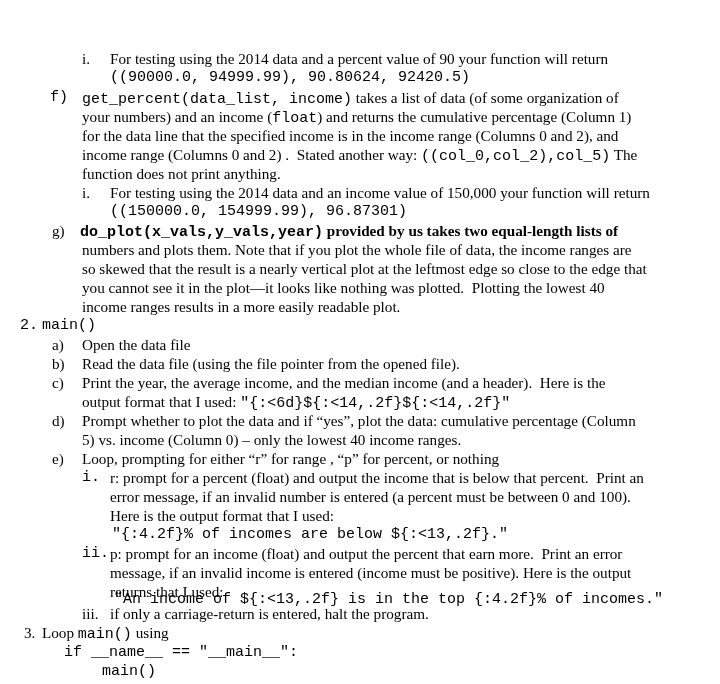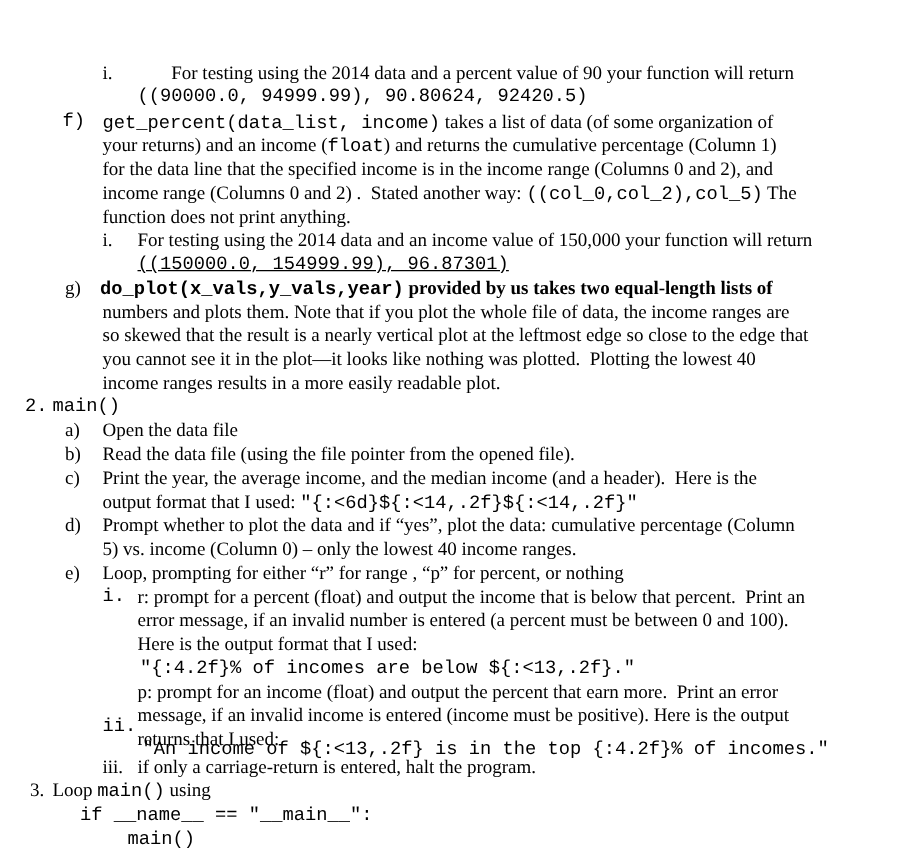--- a/index.html
+++ b/index.html
@@ -7,32 +7,32 @@
          font-family: "Liberation Serif", serif; font-size: 15.2px; color: #000; line-height: 18.4px; }
   .mono { font-family: "Liberation Mono", monospace; font-size: 15px; }
   .line { position: absolute; white-space: pre; }
 </style>
 </head>
 <body>
 
 <div>
 
   <span class="line" style="left:82px; top:50px;">i.</span>
-  <span class="line" style="left:110px; top:50px;margin-left:27px;">For testing using the 2014 data and a percent value of 90 your function will return</span>
+  <span class="line" style="left:110px; top:50px;">For testing using the 2014 data and a percent value of 90 your function will return</span>
   <span class="line mono" style="left:110px; top:69px;">((90000.0, 94999.99), 90.80624, 92420.5)</span>
 
   <span class="line mono" style="left:50px; top:89px;">f)</span>
   <span class="line" style="left:82px; top:89px;"><span class="mono">get_percent(data_list, income)</span><span> takes a list of data (of some organization of</span></span>
-  <span class="line" style="left:82px; top:108px;"><span>your returns) and an income (</span><span class="mono">float</span><span>) and returns the cumulative percentage (Column 1)</span></span>
+  <span class="line" style="left:82px; top:108px;"><span>your numbers) and an income (</span><span class="mono">float</span><span>) and returns the cumulative percentage (Column 1)</span></span>
   <span class="line" style="left:82px; top:127px;">for the data line that the specified income is in the income range (Columns 0 and 2), and</span>
   <span class="line" style="left:82px; top:146px;"><span>income range (Columns 0 and 2) .  Stated another way: </span><span class="mono">((col_0,col_2),col_5)</span><span> The</span></span>
   <span class="line" style="left:82px; top:165px;">function does not print anything.</span>
   <span class="line" style="left:82px; top:184px;">i.</span>
   <span class="line" style="left:110px; top:184px;">For testing using the 2014 data and an income value of 150,000 your function will return</span>
-  <span class="line mono" style="left:110px; top:203px;text-decoration:underline;">((150000.0, 154999.99), 96.87301)</span>
+  <span class="line mono" style="left:110px; top:203px;">((150000.0, 154999.99), 96.87301)</span>
 
   <span class="line" style="left:52px; top:222px;">g)</span>
   <span class="line" style="left:80px; top:222px;font-weight:bold;"><span class="mono">do_plot(x_vals,y_vals,year)</span><span> provided by us takes two equal-length lists of</span></span>
   <span class="line" style="left:82px; top:241px;">numbers and plots them. Note that if you plot the whole file of data, the income ranges are</span>
   <span class="line" style="left:82px; top:260px;">so skewed that the result is a nearly vertical plot at the leftmost edge so close to the edge that</span>
   <span class="line" style="left:82px; top:279px;">you cannot see it in the plot—it looks like nothing was plotted.  Plotting the lowest 40</span>
   <span class="line" style="left:82px; top:298px;">income ranges results in a more easily readable plot.</span>
 
   <span class="line mono" style="left:20px; top:317px;">2.</span>
   <span class="line mono" style="left:42px; top:317px;">main()</span>
@@ -53,21 +53,21 @@
 
   <span class="line" style="left:52px; top:450px;">e)</span>
   <span class="line" style="left:82px; top:450px;">Loop, prompting for either “r” for range , “p” for percent, or nothing</span>
 
   <span class="line mono" style="left:82px; top:469px;">i.</span>
   <span class="line" style="left:110px; top:469px;">r: prompt for a percent (float) and output the income that is below that percent.  Print an</span>
   <span class="line" style="left:110px; top:488px;">error message, if an invalid number is entered (a percent must be between 0 and 100).</span>
   <span class="line" style="left:110px; top:507px;">Here is the output format that I used:</span>
   <span class="line mono" style="left:112px; top:526px;">"{:4.2f}% of incomes are below ${:&lt;13,.2f}."</span>
 
-  <span class="line mono" style="left:82px; top:545px;margin-top:28px;">ii.</span>
+  <span class="line mono" style="left:82px; top:545px;">ii.</span>
   <span class="line" style="left:110px; top:545px;">p: prompt for an income (float) and output the percent that earn more.  Print an error</span>
   <span class="line" style="left:110px; top:564px;">message, if an invalid income is entered (income must be positive). Here is the output</span>
   <span class="line" style="left:110px; top:583px;">returns that I used:</span>
   <span class="line mono" style="left:114px; top:588px; top:591px;">"An income of ${:&lt;13,.2f} is in the top {:4.2f}% of incomes."</span>
 
   <span class="line" style="left:82px; top:605px;">iii.</span>
   <span class="line" style="left:110px; top:605px;">if only a carriage-return is entered, halt the program.</span>
 
   <span class="line" style="left:24px; top:624px;">3.</span>
   <span class="line" style="left:42px; top:624px;"><span>Loop </span><span class="mono">main()</span><span> using</span></span>

